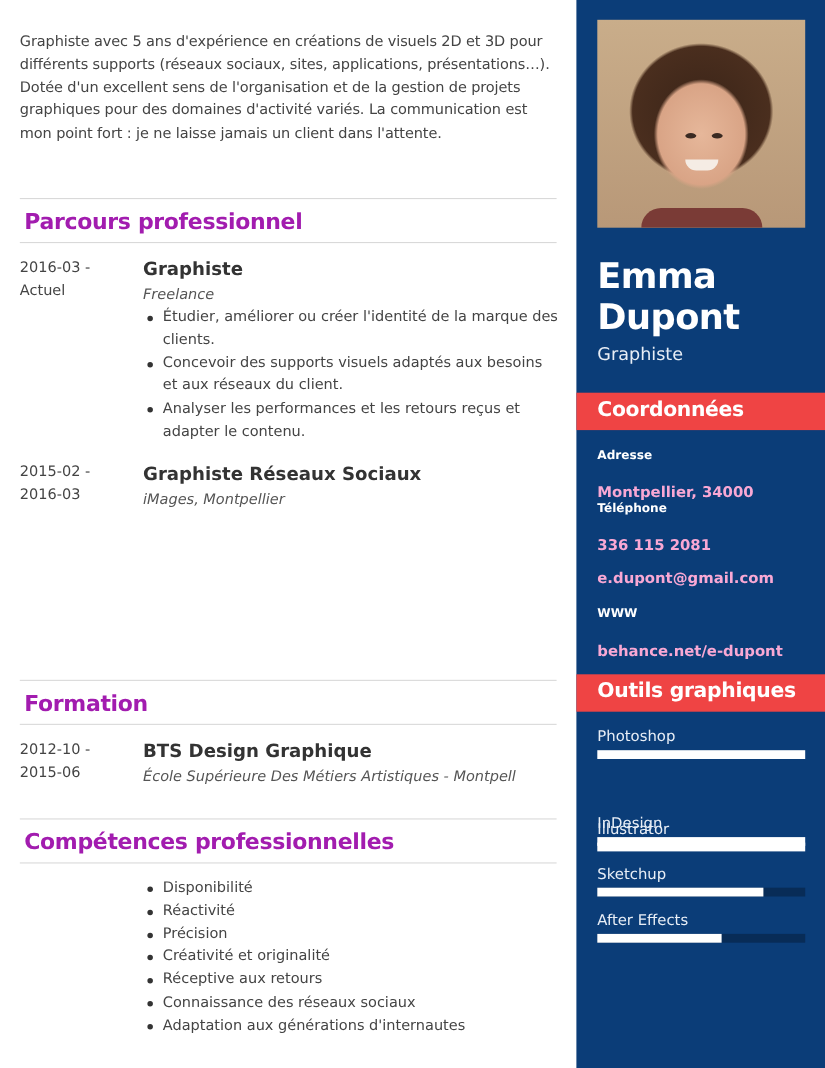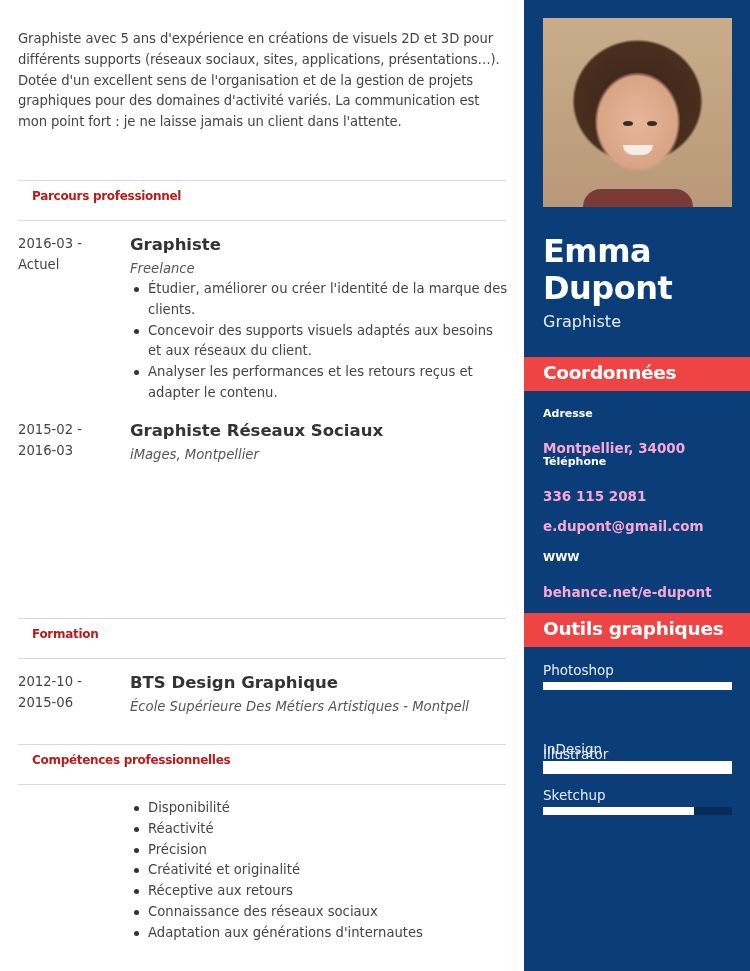--- a/index.html
+++ b/index.html
@@ -3,21 +3,21 @@
 <meta charset="utf-8">
 <style>
   * { box-sizing: border-box; margin: 0; padding: 0; }
   html, body { width: 750px; height: 971px; overflow: hidden; background: #ffffff; }
   body { font-family: "DejaVu Sans", sans-serif; color: #3d3d3d; position: relative; }
 
   .main { position: absolute; left: 0; top: 0; width: 524px; height: 971px; padding: 0 25px 0 18px; margin-top: 12px; }
   .summary { position: absolute; left: 18px; top: 17px; width: 490px; font-size: 13.2px; line-height: 20.8px; color: #444; letter-spacing: -0.1px; }
 
   .section-title { position: absolute; left: 18px; width: 488px; border-top: 1px solid #d9d9d9; border-bottom: 1px solid #d9d9d9; height: 41px; }
-  .section-title span { position: absolute; left: 14px; top: 8px; font-size: 12px; font-weight: bold; color: #b91c1c; letter-spacing: -0.3px; }
+  .section-title span { position: absolute; left: 4px; top: 8px; font-size: 20px; font-weight: bold; color: #a21caf; letter-spacing: -0.3px; }
 
   .entry { position: absolute; left: 18px; width: 490px; }
   .entry .date { position: absolute; left: 0; top: 0; width: 100px; font-size: 13.2px; line-height: 20.8px; color: #444; }
   .entry .body { position: absolute; left: 112px; top: 0; width: 380px; }
   .entry .role { font-size: 16.5px; font-weight: bold; color: #333; line-height: 22px; }
   .entry .org { font-size: 13.2px; font-style: italic; color: #555; line-height: 20px; margin-top: 3px; white-space: nowrap; }
   ul.bullets { list-style: none; }
   ul.bullets li { position: relative; padding-left: 18px; font-size: 13.2px; line-height: 20.8px; color: #444; }
   ul.bullets li::before { content: ""; position: absolute; left: 4px; top: 8px; width: 5px; height: 5px; border-radius: 50%; background: #333; }
 
@@ -169,13 +169,19 @@
     <div class="track">
         <div class="fill" style="width: 100%;"></div>
       </div>
   </div>
   <div class="tool" style="top:786px;">
     <div class="tname">Sketchup</div>
     <div class="track">
         <div class="fill" style="width: 80%;"></div>
       </div>
   </div>
+  <div class="tool" style="top:828px;">
+    <div class="tname">After Effects</div>
+    <div class="track">
+        <div class="fill" style="width: 60%;"></div>
+      </div>
+  </div>
 </aside>
 
 </body></html>

